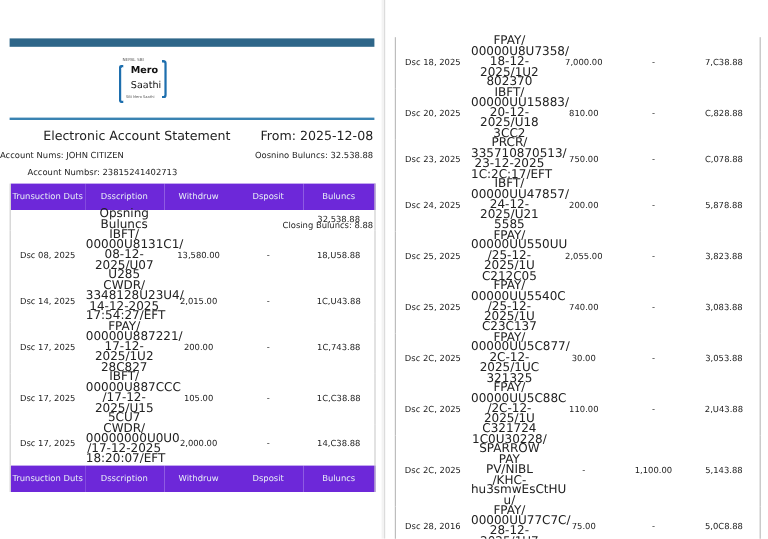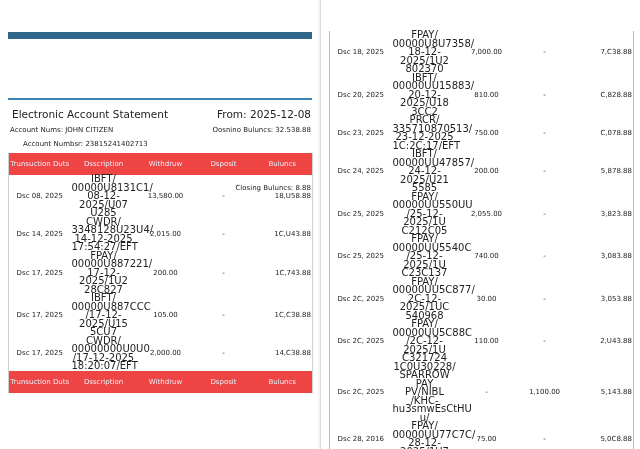--- a/index.html
+++ b/index.html
@@ -22,51 +22,59 @@
     .logo-mero { position: absolute; left: 91px; top: 0px; width: 40px; height: 44px; }
     .mero-small { position: absolute; left: 3px; top: 2px; font-size: 3.5px; color: #555; }
     .mero-bracket-l { position: absolute; left: 0; top: 8px; width: 4px; height: 32px; border: 2px solid #1e6fae; border-right: none; border-radius: 3px 0 0 3px; }
     .mero-bracket-r { position: absolute; right: 0; top: 4px; width: 4px; height: 32px; border: 2px solid #1e6fae; border-left: none; border-radius: 0 3px 3px 0; }
     .mero-title { position: absolute; left: 10px; top: 8px; font-size: 8px; font-weight: bold; color: #111; }
     .mero-sub { position: absolute; left: 10px; top: 20px; font-size: 8px; color: #111; }
     .mero-tag { position: absolute; left: 6px; top: 33px; font-size: 3px; color: #555; white-space: nowrap; }
 
     .rule { position: absolute; left: 8px; top: 98px; width: 304px; height: 2px; background: #3a83b2; }
 
-    .stmt-title { position: absolute; left: 12px; top: 108px; font-size: 10.5px; color: #222; white-space: nowrap; }
+    .stmt-title { position: absolute; left: 36px; top: 108px; font-size: 10.5px; color: #222; white-space: nowrap; }
     .stmt-from { position: absolute; right: 9px; top: 108px; font-size: 10.5px; color: #222; white-space: nowrap; margin-left: 32px; }
     .info { position: absolute; font-size: 7px; color: #222; white-space: nowrap; }
-    .info-name { left: 10px; top: 126px; }
+    .info-name { left: 0; top: 126px; }
     .info-number { left: 23px; top: 140px; }
     .info-open { right: 9px; top: 126px; }
     .info-close { right: 9px; top: 140px; margin-top: 44px; }
 
     table { border-collapse: collapse; table-layout: fixed; font-size: 7px; color: #222; }
     .tbl-left { position: absolute; left: 8px; top: 153px; width: 304px; border-left: 1px solid #cfcfcf; border-right: 1px solid #cfcfcf; }
     .tbl-right { position: absolute; left: 8px; top: 31px; width: 304px; border-left: 1px solid #bdbdbd; border-right: 1px solid #bdbdbd; }
-    th { background: #ef4444; color: #e8f0f6; font-weight: normal; font-size: 7px; line-height: 8px; padding: 2px 1px; text-align: center; }
+    th { background: #6d28d9; color: #e8f0f6; font-weight: normal; font-size: 7px; line-height: 8px; padding: 2px 1px; text-align: center; }
     td { text-align: center; vertical-align: middle; line-height: 8.5px; padding: 0 1px; }
     td.desc { font-size: 10px; }
-    td.bal { text-align: right; }
+    td.bal { }
     col.c-date { width: 62px; }
     col.c-desc { width: 66px; }
     col.c-wd { width: 58px; }
     col.c-dep { width: 58px; }
     col.c-bal { width: 60px; }
     .hdr-row th { height: 22px; }
     .foot-row th { height: 22px; }
     .cell-lines span { display: block; }
   </style>
 </head>
 <body>
 
 <div class="page page-left">
   <div class="top-bar"></div>
 
   <div class="logo-area">
+    <div class="logo-mero">
+      <div class="mero-small">NEPAL SBI</div>
+      <div class="mero-bracket-l"></div>
+      <div class="mero-bracket-r"></div>
+      <div class="mero-title">Mero</div>
+      <div class="mero-sub">Saathi</div>
+      <div class="mero-tag">SBI Mero Saathi</div>
+    </div>
   </div>
 
   <div class="rule"></div>
 
   <div class="stmt-title">Electronic Account Statement</div>
   <div class="stmt-from">From: 2025-12-08</div>
 
   <div class="info info-name">Account Nums: JOHN CITIZEN</div>
   <div class="info info-number">Account Numbsr: 23815241402713</div>
   <div class="info info-open">Oosnino Buluncs: 32.538.88</div>
@@ -84,20 +92,30 @@
       <tr class="hdr-row">
         <th>Trunsuction Duts</th>
         <th>Dsscription</th>
         <th>Withdruw</th>
         <th>Dsposit</th>
         <th>Buluncs</th>
       </tr>
     </thead>
     <tbody id="tbody-left">
         <tr>
+    <td></td>
+    <td class="desc cell-lines">
+            <span>Opsning</span>
+            <span>Buluncs</span>
+          </td>
+    <td></td>
+    <td></td>
+    <td class="bal">32,538.88</td>
+  </tr>
+        <tr>
     <td>Dsc 08, 2025</td>
     <td class="desc cell-lines">
             <span>IBFT/</span>
             <span>00000U8131C1/</span>
             <span>08-12-2025/U07</span>
             <span>U285</span>
           </td>
     <td>13,580.00</td>
     <td>-</td>
     <td class="bal">18,U58.88</td>
@@ -246,21 +264,21 @@
     <td>740.00</td>
     <td>-</td>
     <td class="bal">3,083.88</td>
   </tr>
         <tr>
     <td>Dsc 2C, 2025</td>
     <td class="desc cell-lines">
             <span>FPAY/</span>
             <span>00000UU5C877/</span>
             <span>2C-12-2025/1UC</span>
-            <span>540968</span>
+            <span>321325</span>
           </td>
     <td>30.00</td>
     <td>-</td>
     <td class="bal">3,053.88</td>
   </tr>
         <tr>
     <td>Dsc 2C, 2025</td>
     <td class="desc cell-lines">
             <span>FPAY/</span>
             <span>00000UU5C88C</span>

